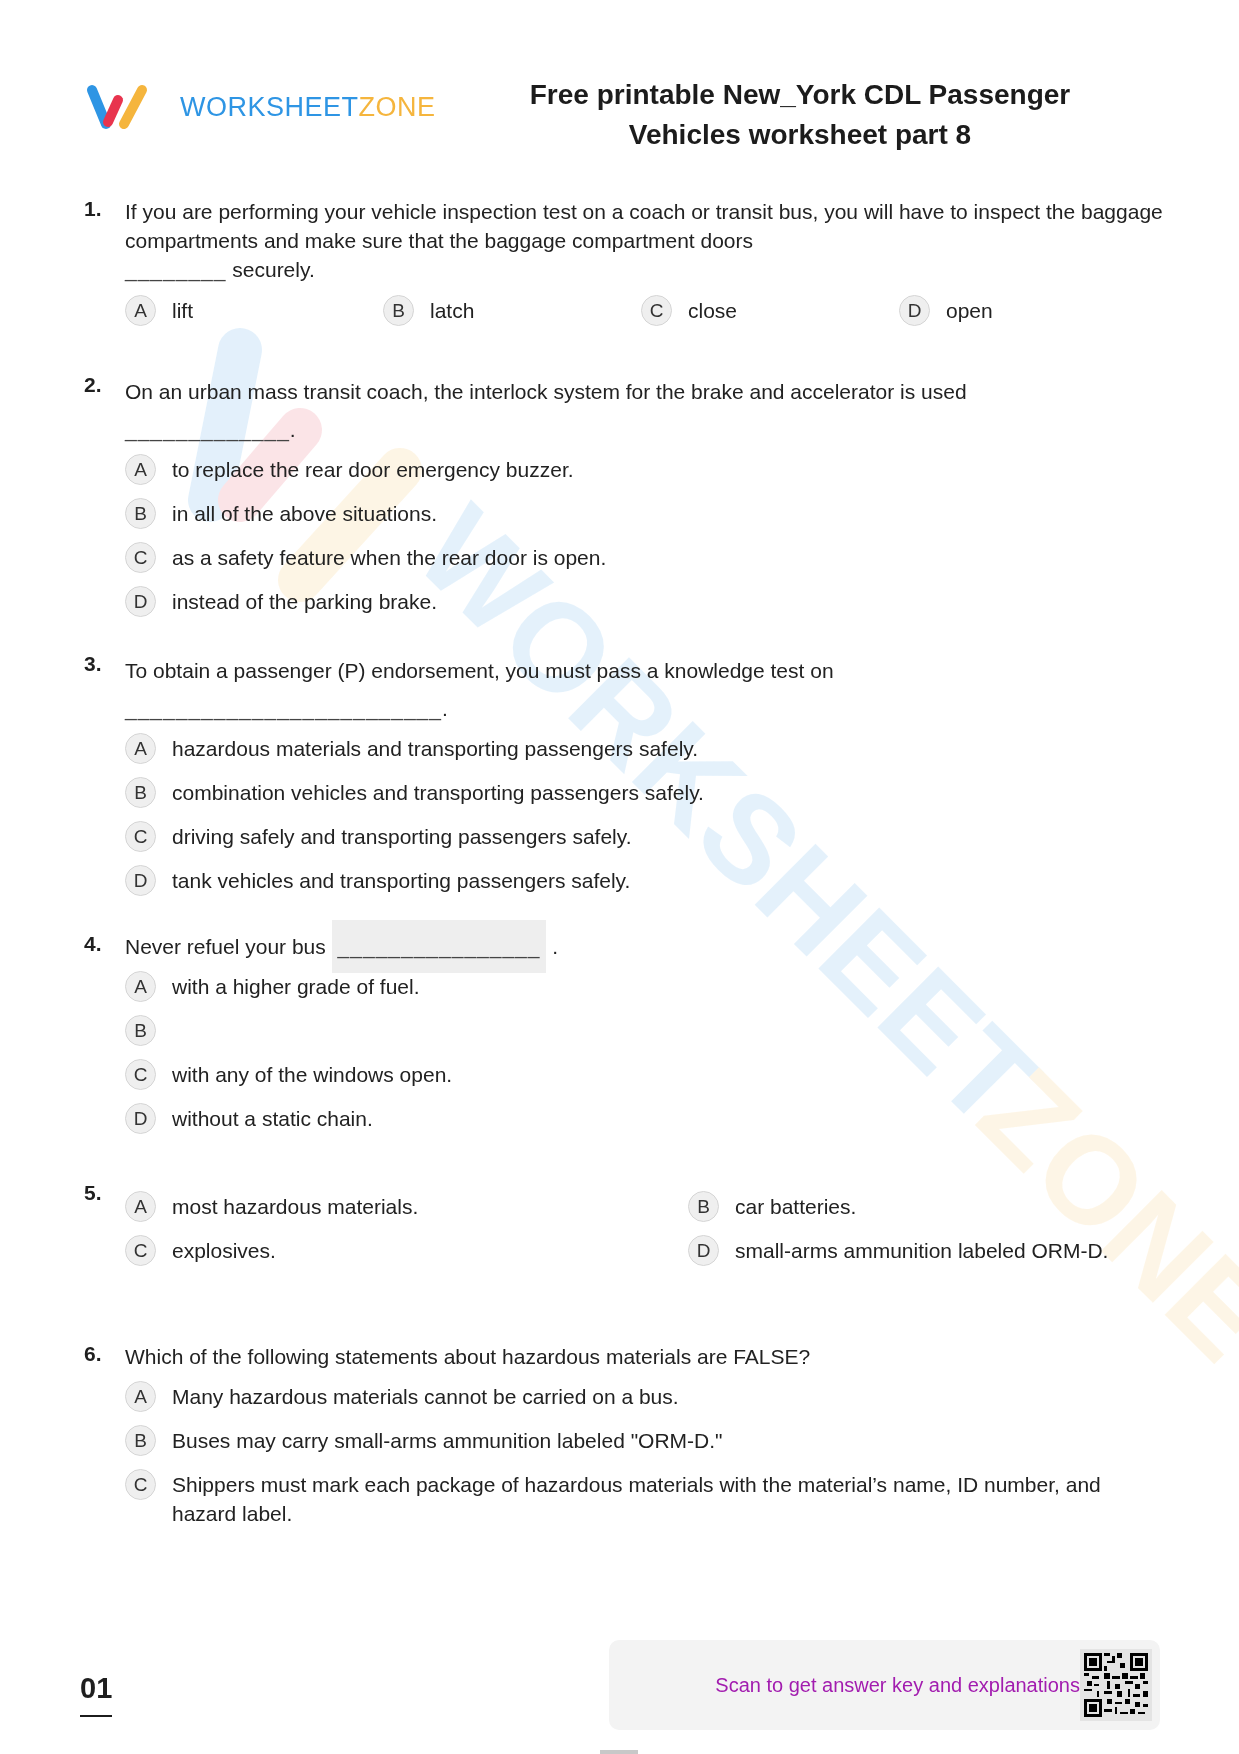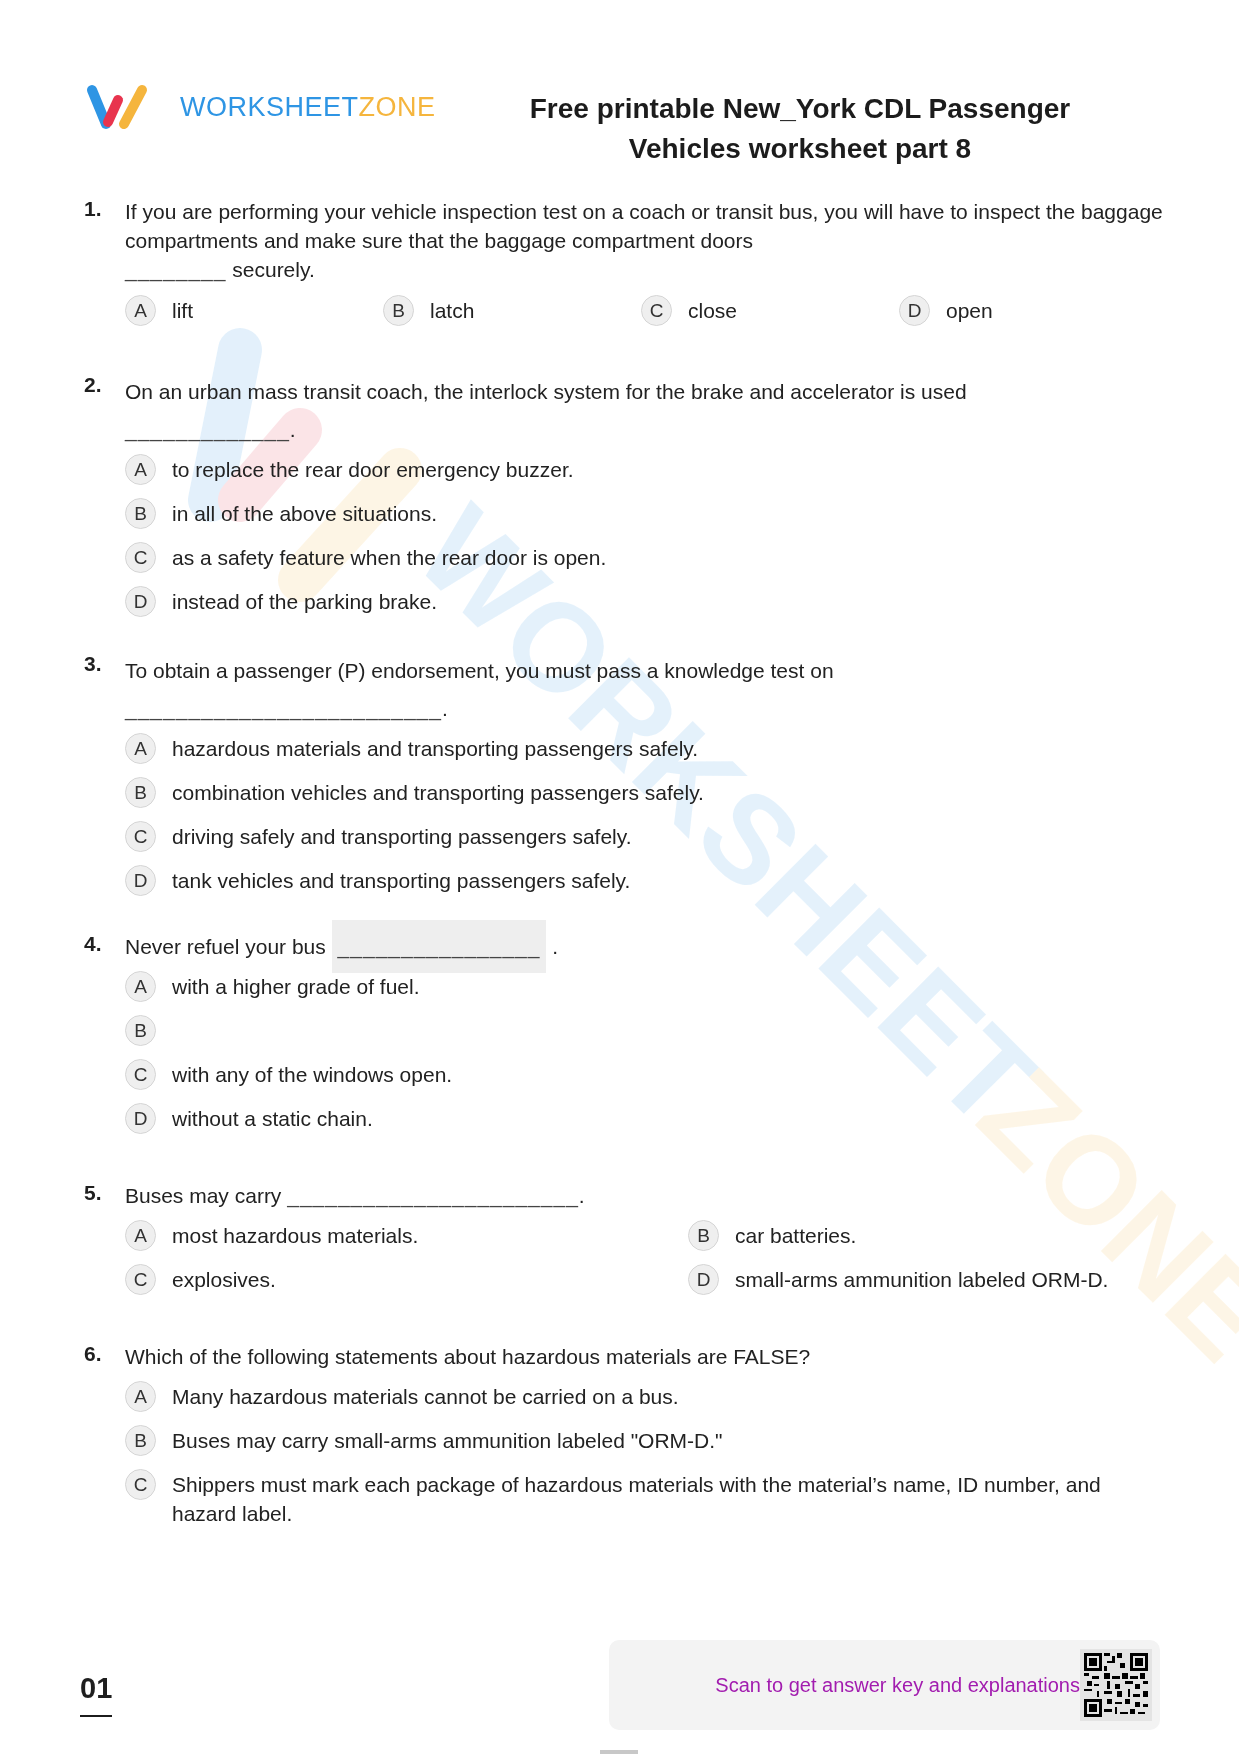--- a/index.html
+++ b/index.html
@@ -9,21 +9,21 @@
   }
   .watermark { position: absolute; left: 0; top: 0; width: 1239px; height: 1754px; pointer-events: none; z-index: 0; }
   .content { position: relative; z-index: 1; }
 
   .logo { position: absolute; left: 84px; top: 82px; display: flex; align-items: center; gap: 28px; }
   .logo svg { width: 68px; height: 50px; }
   .logo-text { font-size: 27px; letter-spacing: 0.5px; font-weight: 500; }
   .logo-text .w1 { color: #2e95e4; }
   .logo-text .w2 { color: #f5b53d; }
 
-  .title { position: absolute; left: 520px; top: 89px; width: 560px; text-align: center;
+  .title { position: absolute; left: 520px; top: 75px; width: 560px; text-align: center;
     font-size: 28px; font-weight: bold; line-height: 40px; color: #1c1c1c; }
 
   .q { position: absolute; left: 84px; width: 1090px; }
   .q-num { position: absolute; left: 0; top: 0; font-size: 21px; font-weight: bold; width: 36px; }
   .q-text { margin-left: 41px; font-size: 21px; line-height: 29px; color: #222; }
   .blank { letter-spacing: 1px; color: #444; }
   .blank-box { background: #eeeeee; padding: 15px 6px; letter-spacing: 1px; color: #444; }
 
   .opts { margin-left: 41px; margin-top: 12px; }
   .opt { display: flex; align-items: flex-start; margin-bottom: 14px; font-size: 21px; line-height: 29px; color: #222; }
@@ -174,23 +174,20 @@
         </div>
       <div class="opt">
           <span class="opt-letter">D</span>
           <span>without a static chain.</span>
         </div>
     </div>
   </div>
 
   <div class="q" style="top:1181px;">
     <div class="q-num">5.</div>
-    <div class="q-text">
-      <span>Buses may carry </span><span class="blank">_______________________</span><span>.</span>
-    </div>
     <div class="opts grid2" style="margin-top:11px;">
       <div class="opt">
           <span class="opt-letter">A</span>
           <span>most hazardous materials.</span>
         </div>
       <div class="opt">
           <span class="opt-letter">B</span>
           <span>car batteries.</span>
         </div>
       <div class="opt">

